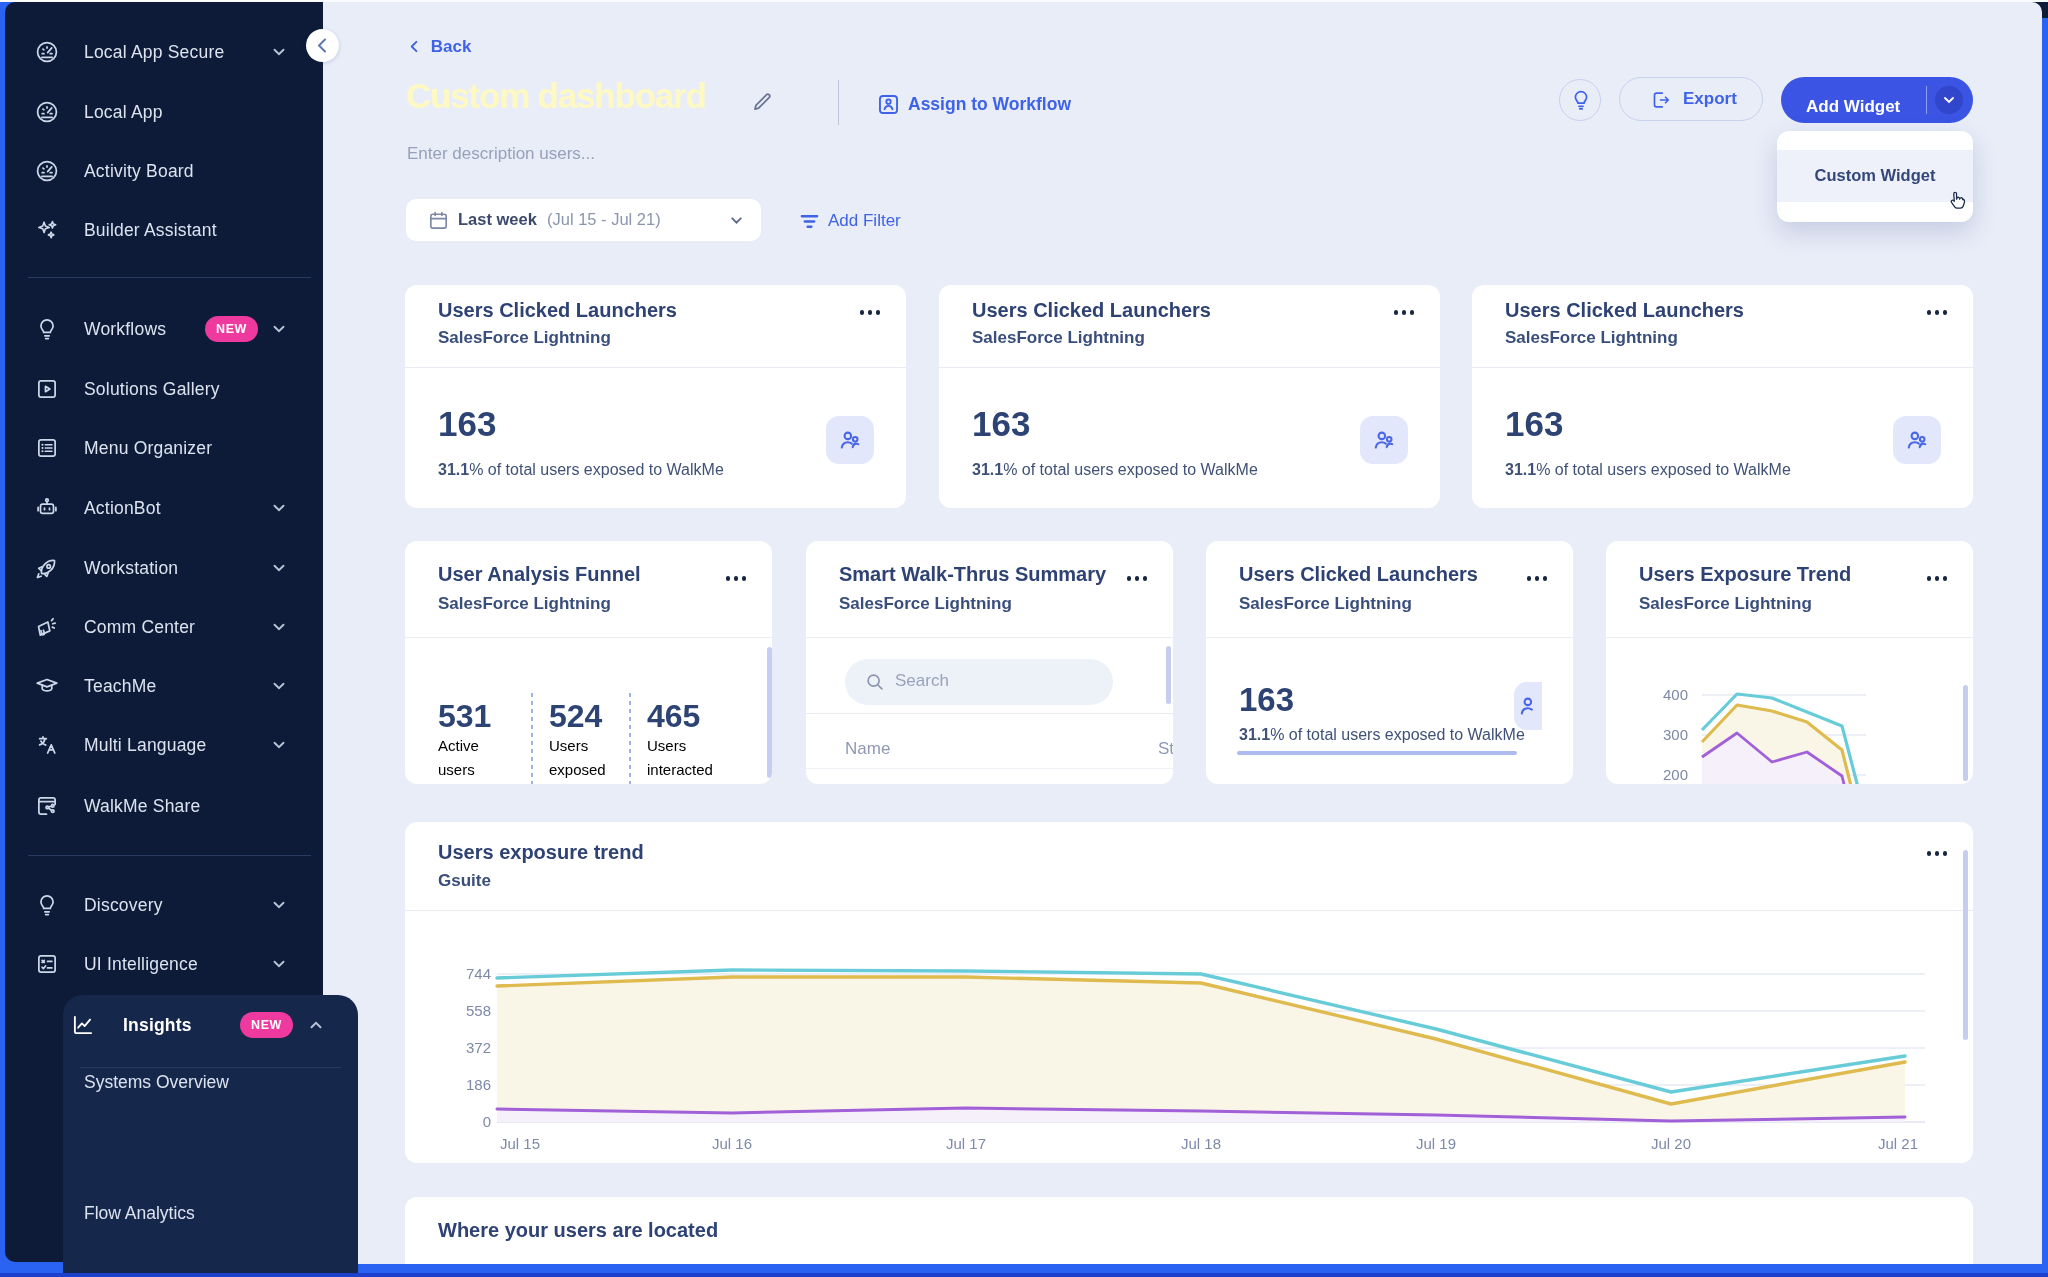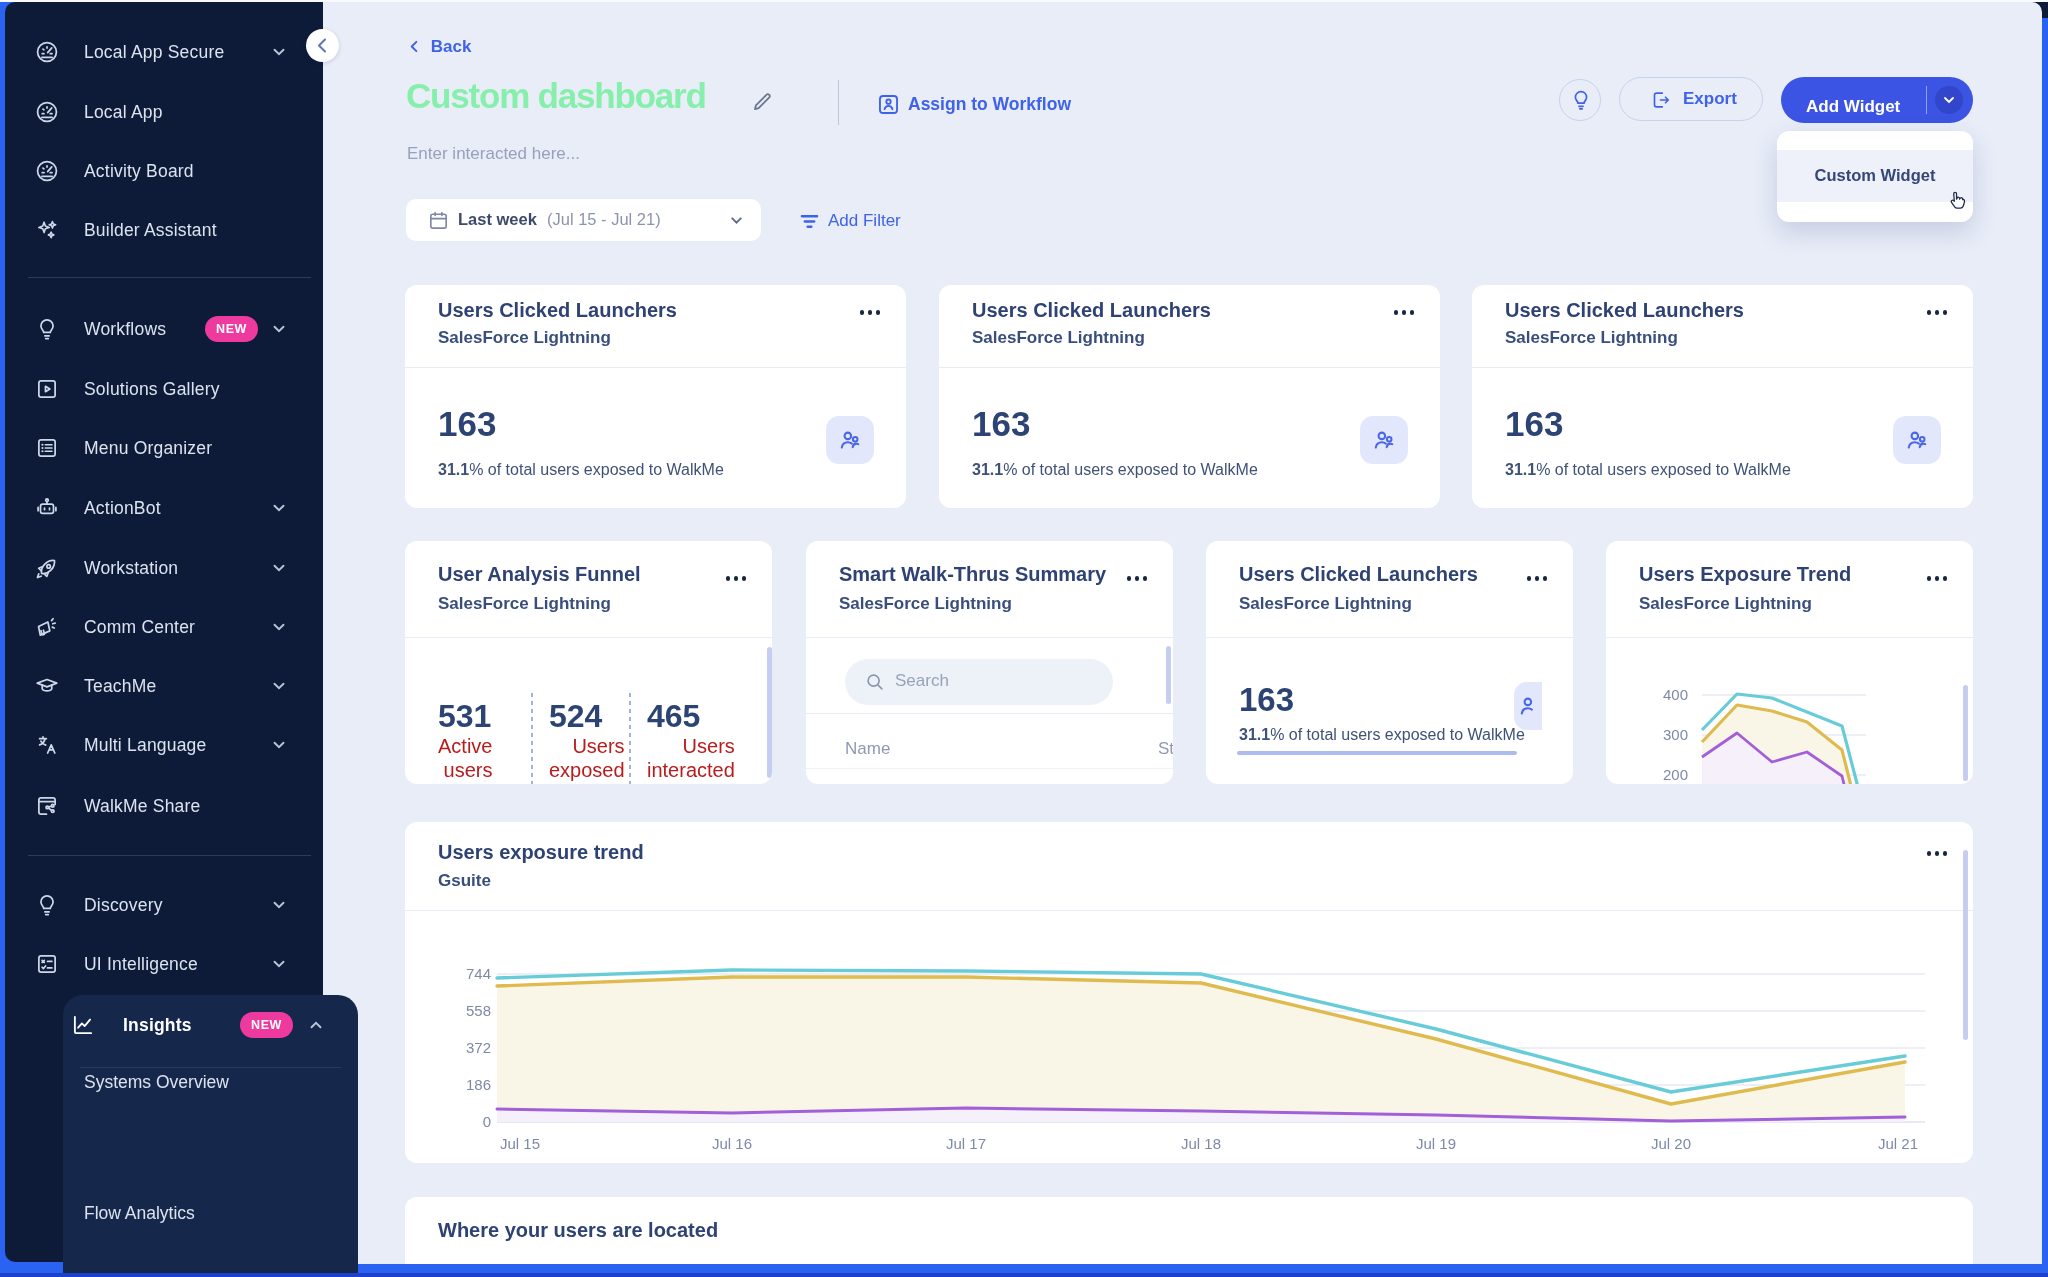--- a/index.html
+++ b/index.html
@@ -17,21 +17,21 @@
 .mi svg.chev { position:absolute; left:260px; top:50%; transform:translateY(-50%); }
 .sdiv { position:absolute; left:23px; width:283px; height:1px; background:#2a3b61; }
 .badge { position:absolute; left:195px; top:50%; transform:translateY(-50%); width:53px; height:26px; border-radius:13px; background:#ee3a9e; color:#fff; font-size:12.5px; font-weight:700; text-align:center; line-height:26px; letter-spacing:.6px; }
 #insights-panel { position:absolute; left:18px; top:993px; width:295px; height:310px; background:#16274c; border-radius:20px;margin-left:40px; }
 .sub { position:absolute; left:39px; font-size:17.5px; color:#dce3ef; font-weight:500; }
 #cd-pill { position:absolute; left:7px; top:135px; width:270px; height:50px; background:#5767f1; border-radius:10px; }
 #cd-pill span { position:absolute; left:15px; top:50%; transform:translateY(-50%); color:#fff; font-weight:700; font-size:17.5px; }
 
 .blue { color:#3e62e8; }
 #back { left:407px; top:37px; font-size:17px; font-weight:700; }
-#title { left:406px; top:76px; font-size:35px; font-weight:800; color:#86efac; letter-spacing:-1.2px; }
+#title { left:406px; top:76px; font-size:35px; font-weight:800; color:#fef9c3; letter-spacing:-1.2px; }
 #hdiv { left:838px; top:80px; width:1px; height:45px; background:#bcc5da; }
 #assign { left:908px; top:94px; font-size:17.5px; font-weight:700; }
 #desc { left:407px; top:144px; font-size:17px; color:#96a1bb; }
 #datepill { left:406px; top:199px; width:355px; height:42px; background:#fff; border-radius:10px; }
 #datepill .t1 { position:absolute; left:52px; top:11px; font-size:16.5px; font-weight:700; color:#3d4a6b; }
 #datepill .t2 { position:absolute; left:141px; top:11px; font-size:16.5px; color:#8b95ae; }
 #addfilter { left:828px; top:211px; font-size:17px; font-weight:400; }
 
 #bulb { left:1559px; top:79px; width:42px; height:42px; border:1px solid #c7d2ee; border-radius:50%; }
 #export { left:1619px; top:77px; width:144px; height:44px; border:1px solid #c7d2ee; border-radius:22px; }
@@ -48,21 +48,21 @@
 .card .ttl { position:absolute; left:33px; font-size:20px; font-weight:700; color:#2e4273; }
 .card .sub2 { position:absolute; left:33px; font-size:17px; font-weight:700; color:#3a4e7c; }
 .card .cdiv { position:absolute; left:0; width:100%; height:1px; background:#e9ecf4; }
 .card .dots { position:absolute; right:26px; display:flex; gap:3.5px; }
 .card .dots i { width:4.5px; height:4.5px; border-radius:50%; background:#17263f; }
 .kpi { position:absolute; left:33px; font-size:35px; font-weight:700; color:#2c4373; letter-spacing:0; }
 .kpisub { position:absolute; left:33px; font-size:16px; color:#3f5176; }
 .iconbox { position:absolute; width:48px; height:48px; background:#e2e7fc; border-radius:13px; }
 .vsb { position:absolute; width:5px; border-radius:2.5px; background:#c5cef1; }
 .fnum { position:absolute; top:157px; font-size:32px; font-weight:700; color:#2c4373; }
-.flbl { position:absolute; top:193px; font-size:20px; color:#b91c1c; line-height:24px;text-align:right; }
+.flbl { position:absolute; top:193px; font-size:15px; color:#000000; line-height:24px; }
 .fdash { position:absolute; top:152px; height:91px; width:2px; background:repeating-linear-gradient(to bottom,#9fb1e9 0 4px,transparent 4px 8px); }
 </style>
 </head>
 <body>
 <div class="abs" id="topline"></div>
 <div class="abs" style="left:0;bottom:0;width:2048px;height:4px;background:#1d41cd;z-index:40"></div>
 <div class="abs" style="left:2032px;top:0;width:16px;height:18px;background:#0d1b38"></div>
 <div class="abs" id="main"></div>
 <div class="abs" id="sidebar">
   <div class="mi" style="top:26px">
@@ -250,21 +250,21 @@
 <svg class="abs" style="left:750px;top:90px" width="24" height="24" viewBox="0 0 24 24" fill="none" stroke="#6b7694" stroke-width="1.8" stroke-linecap="round" stroke-linejoin="round">
     <path d="M5 19.2l.9-3.8L16.6 4.7c.7-.7 1.8-.7 2.4 0l.3.3c.7.7.7 1.8 0 2.4L8.6 18.1l-3.6 1.1z"></path>
   </svg>
 <div class="abs" id="hdiv"></div>
 <svg class="abs" style="left:876px;top:92px" width="25" height="25" viewBox="0 0 24 24" fill="none" stroke="#3e62e8" stroke-width="1.8" stroke-linecap="round" stroke-linejoin="round">
     <rect x="3.8" y="3.8" width="16.4" height="16.4" rx="3"></rect>
     <circle cx="12" cy="9.3" r="2.1"></circle>
     <path d="M8.2 16.5c.5-2 2-3.2 3.8-3.2s3.3 1.2 3.8 3.2"></path>
   </svg>
 <div class="abs blue" id="assign">Assign to Workflow</div>
-<div class="abs" id="desc">Enter interacted here...</div>
+<div class="abs" id="desc">Enter description users...</div>
 <div class="abs" id="datepill">
   <svg style="position:absolute;left:21px;top:10px" width="23" height="23" viewBox="0 0 24 24" fill="none" stroke="#7d88a5" stroke-width="1.7" stroke-linecap="round">
       <rect x="4" y="5.5" width="16" height="14.5" rx="2"></rect>
       <path d="M4 10h16M8.5 3.8v3M15.5 3.8v3"></path>
     </svg>
   <span class="t1">Last week</span>
     <span class="t2">(Jul 15 - Jul 21)</span>
   <svg style="position:absolute;left:322px;top:13px" width="17" height="17" viewBox="0 0 16 16" fill="none" stroke="#5f6b89" stroke-width="1.8" stroke-linecap="round">
       <path d="M4 6l4 4 4-4"></path>
     </svg>

